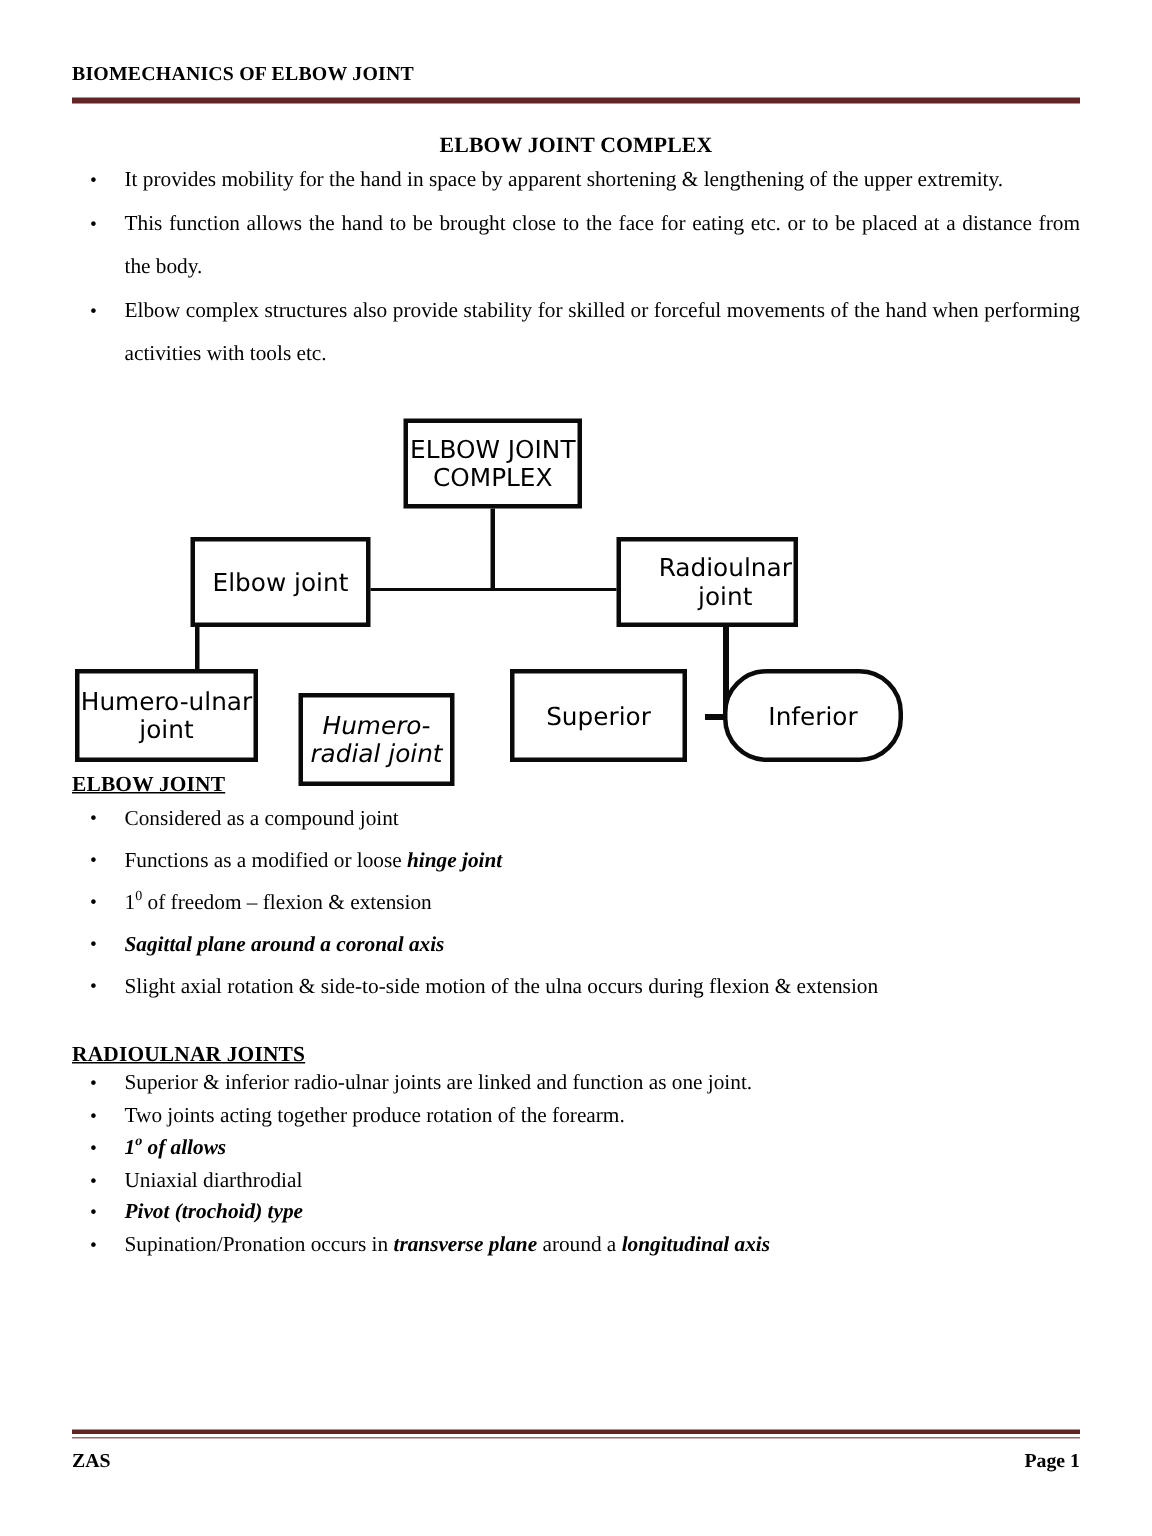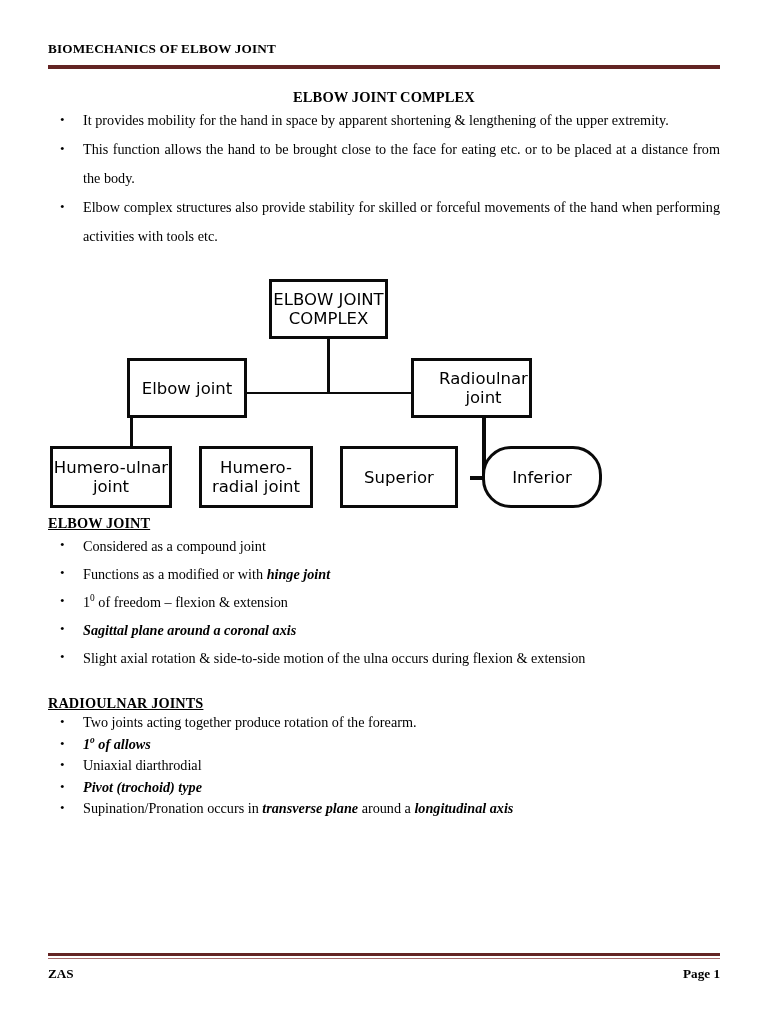--- a/index.html
+++ b/index.html
@@ -194,50 +194,51 @@
     <div class="conn" style="left:422px; top:207px; width:40px; height:4px;"></div>
 
     <div class="node caps" style="left:221px; top:10px; width:119px; height:60px;">ELBOW JOINT COMPLEX</div>
 
     <div class="node" style="left:79px; top:89px; width:120px; height:60px;">Elbow joint</div>
 
     <div class="node" style="left:363px; top:89px; width:121px; height:60px;padding-left:24px;">Radioulnar joint</div>
 
     <div class="node" style="left:2px; top:177px; width:122px; height:62px;">Humero-ulnar joint</div>
 
-    <div class="node" style="left:151px; top:177px; width:114px; height:62px;">Humero-radial joint</div>
+    <div class="node" style="left:151px; top:193px; width:104px; height:62px;font-style:italic;">Humero-radial joint</div>
 
     <div class="node" style="left:292px; top:177px; width:118px; height:62px;">Superior</div>
 
     <div class="node" style="left:434px; top:177px; width:120px; height:62px;border-radius:29px;">Inferior</div>
   </div>
 
   <div class="heading-row">
     <span class="sub-heading">ELBOW JOINT</span>
   </div>
 
   <ul class="bullets elbow-list">
     <li>Considered as a compound joint</li>
     <li>
-      <span>Functions as a modified or with </span><span class="bi">hinge joint</span>
+      <span>Functions as a modified or loose </span><span class="bi">hinge joint</span>
     </li>
     <li>
       <span>1</span><sup>0</sup><span> of freedom – flexion &amp; extension</span>
     </li>
     <li>
       <span class="bi">Sagittal plane around a coronal axis</span>
     </li>
     <li>Slight axial rotation &amp; side-to-side motion of the ulna occurs during flexion &amp; extension</li>
   </ul>
 
   <div class="heading-row" style="margin-top:22px;">
     <span class="sub-heading">RADIOULNAR JOINTS</span>
   </div>
 
   <ul class="bullets radio-list">
+    <li>Superior &amp; inferior radio-ulnar joints are linked and function as one joint.</li>
     <li>Two joints acting together produce rotation of the forearm.</li>
     <li>
       <span class="bi">1</span><sup class="bi">o</sup><span class="bi">  of  allows</span>
     </li>
     <li>Uniaxial diarthrodial</li>
     <li>
       <span class="bi">Pivot (trochoid) type</span>
     </li>
     <li>
       <span>Supination/Pronation occurs in </span><span class="bi">transverse plane</span><span> around a </span><span class="bi">longitudinal axis</span>

